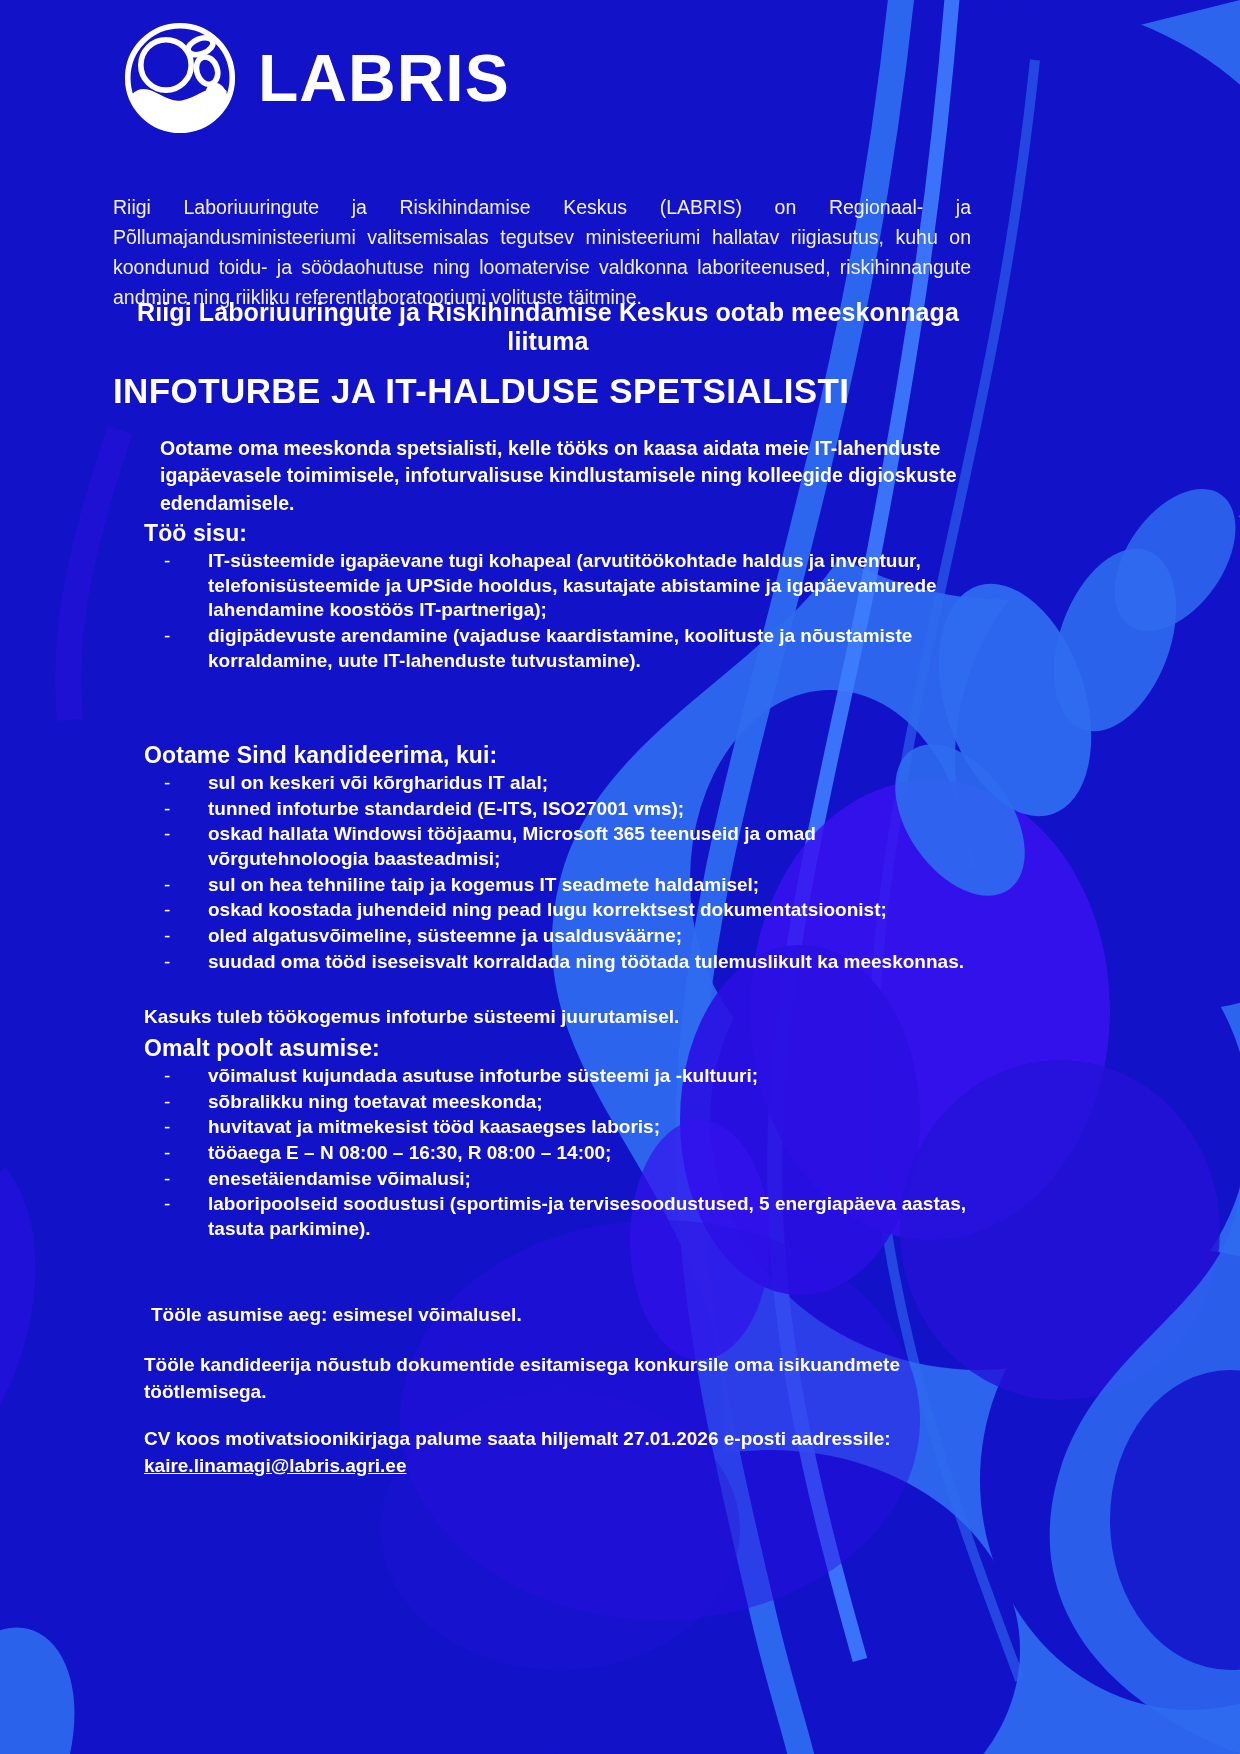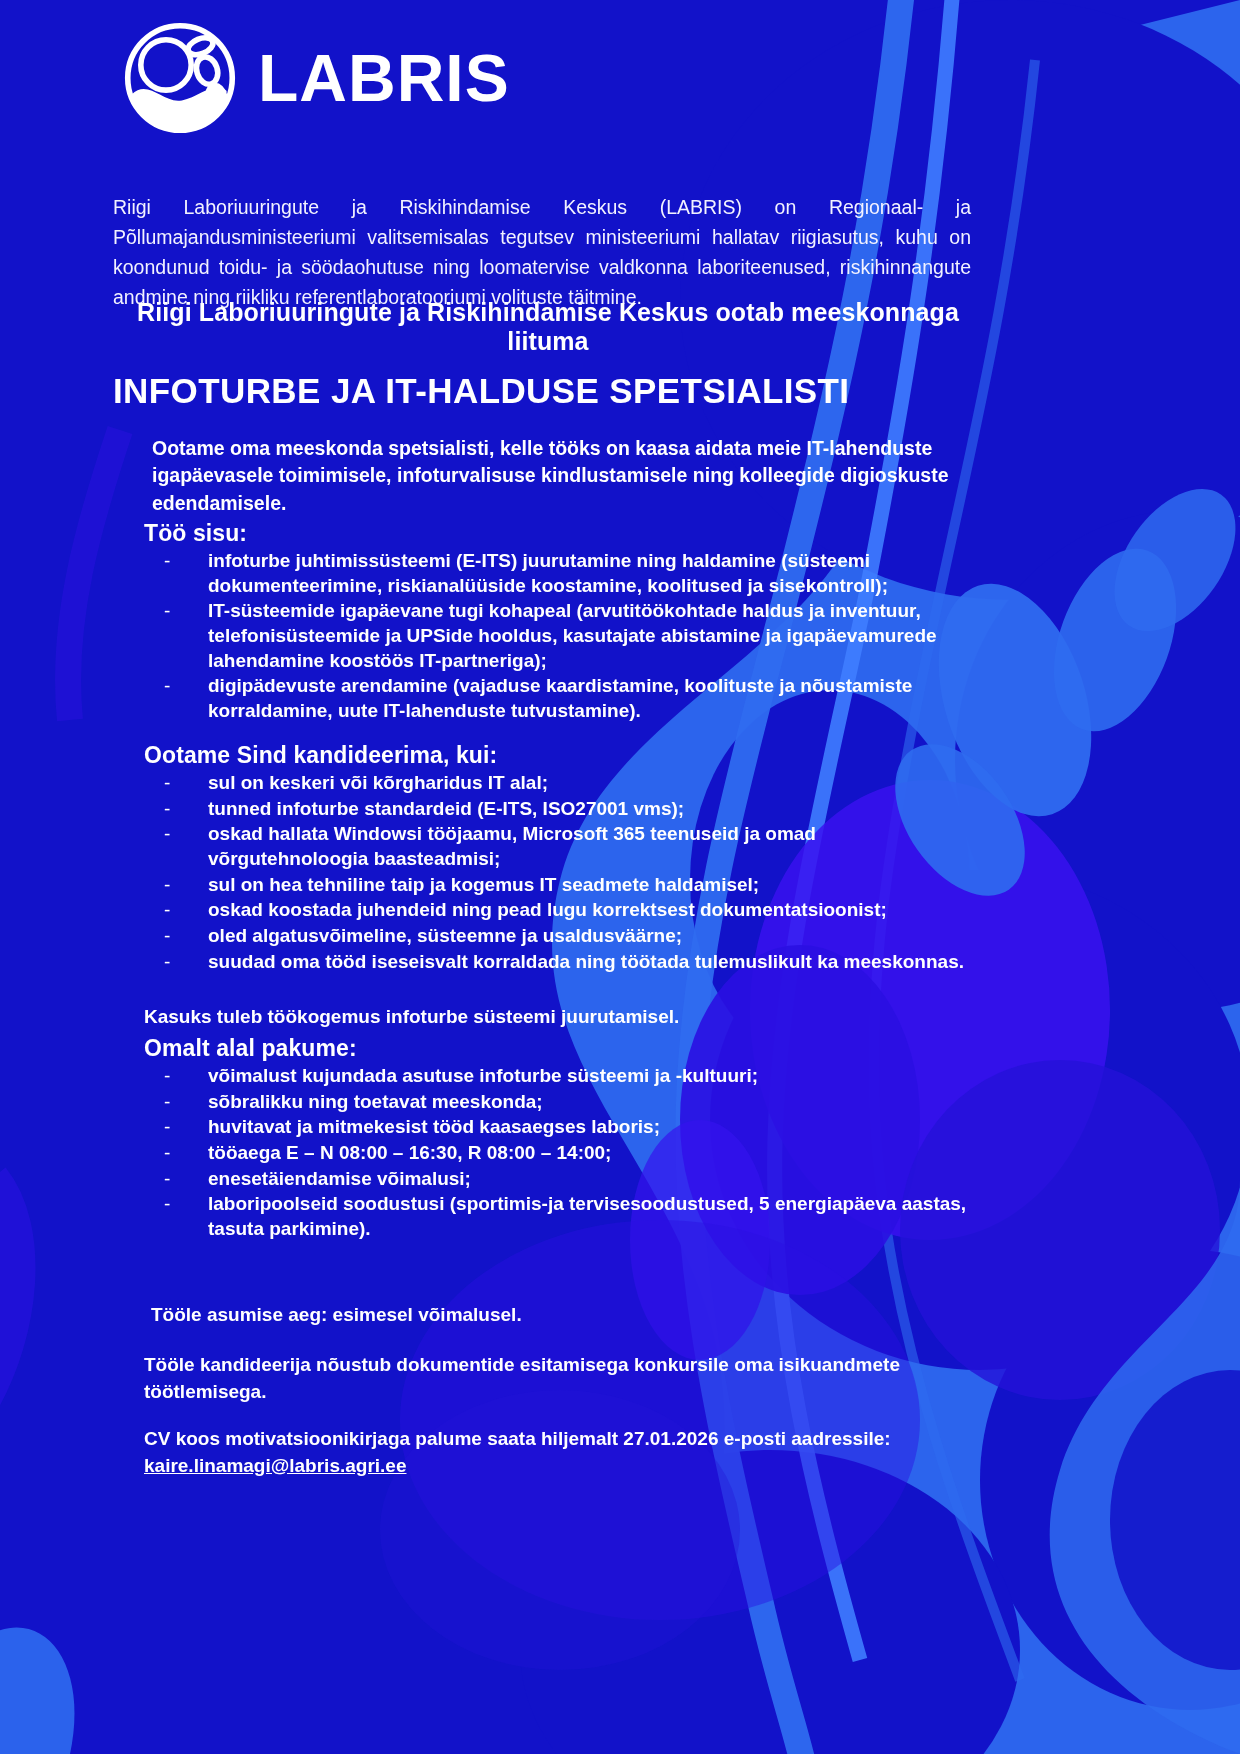--- a/index.html
+++ b/index.html
@@ -74,21 +74,21 @@
     position: absolute;
     left: 113px;
     top: 348px;
     width: 870px;
     font-size: 35px;
     font-weight: bold;
     letter-spacing: .4px;
   }
   .lead {
     position: absolute;
-    left: 152px;
+    left: 160px;
     top: 415px;
     width: 800px;
     font-size: 19.5px;
     line-height: 1.42;
     font-weight: bold;
   }
 
   .section { position: absolute; left: 144px; width: 830px; }
   .section h2 {
     margin: 0 0 2px 0;
@@ -215,21 +215,20 @@
 
     <div class="subhead">Riigi Laboriuuringute ja Riskihindamise Keskus ootab meeskonnaga liituma</div>
 
     <h1 class="title">INFOTURBE JA IT-HALDUSE SPETSIALISTI</h1>
 
     <p class="lead">Ootame oma meeskonda spetsialisti, kelle tööks on kaasa aidata meie IT-lahenduste igapäevasele toimimisele, infoturvalisuse kindlustamisele ning kolleegide digioskuste edendamisele.</p>
 
     <section class="section" id="sec-tasks">
       <h2>Töö sisu:</h2>
       <ul class="bullets">
-        <li>infoturbe juhtimissüsteemi (E-ITS) juurutamine ning haldamine (süsteemi dokumenteerimine, riskianalüüside koostamine, koolitused ja sisekontroll);</li>
         <li>IT-süsteemide igapäevane tugi kohapeal (arvutitöökohtade haldus ja inventuur, telefonisüsteemide ja UPSide hooldus, kasutajate abistamine ja igapäevamurede lahendamine koostöös IT-partneriga);</li>
         <li>digipädevuste arendamine (vajaduse kaardistamine, koolituste ja nõustamiste korraldamine, uute IT-lahenduste tutvustamine).</li>
       </ul>
     </section>
 
     <section class="section" id="sec-profile">
       <h2>Ootame Sind kandideerima, kui:</h2>
       <ul class="bullets">
         <li>sul on keskeri või kõrgharidus IT alal;</li>
         <li>tunned infoturbe standardeid (E-ITS, ISO27001 vms);</li>
@@ -237,21 +236,21 @@
         <li>sul on hea tehniline taip ja kogemus IT seadmete haldamisel;</li>
         <li>oskad koostada juhendeid ning pead lugu korrektsest dokumentatsioonist;</li>
         <li>oled algatusvõimeline, süsteemne ja usaldusväärne;</li>
         <li>suudad oma tööd iseseisvalt korraldada ning töötada tulemuslikult ka meeskonnas.</li>
       </ul>
     </section>
 
     <p class="para" id="p-bonus">Kasuks tuleb töökogemus infoturbe süsteemi juurutamisel.</p>
 
     <section class="section" id="sec-offer">
-      <h2>Omalt alal pakume:</h2>
+      <h2>Omalt poolt asumise:</h2>
       <ul class="bullets">
         <li>võimalust kujundada asutuse infoturbe süsteemi ja -kultuuri;</li>
         <li>sõbralikku ning toetavat meeskonda;</li>
         <li>huvitavat ja mitmekesist tööd kaasaegses laboris;</li>
         <li>tööaega E – N 08:00 – 16:30, R 08:00 – 14:00;</li>
         <li>enesetäiendamise võimalusi;</li>
         <li>laboripoolseid soodustusi (sportimis-ja tervisesoodustused,  5 energiapäeva aastas, tasuta parkimine).</li>
       </ul>
     </section>
 

